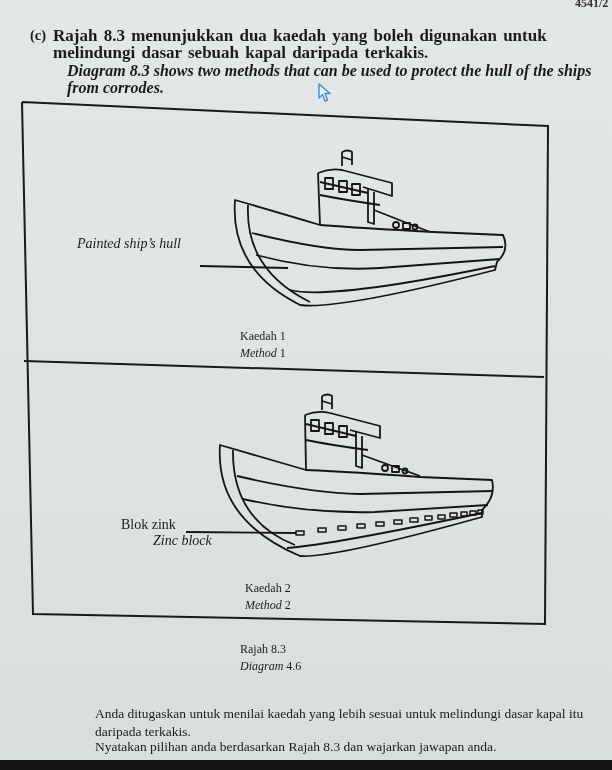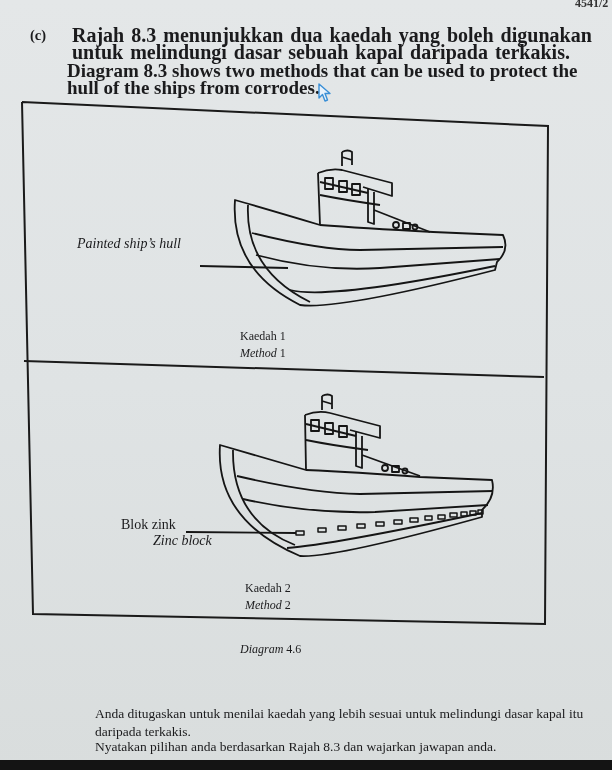--- a/index.html
+++ b/index.html
@@ -5,22 +5,22 @@
   html, body { margin:0; padding:0; }
   body {
     width:612px; height:770px; overflow:hidden; position:relative;
     background: linear-gradient(180deg, #e4e7e8 0%, #dfe3e4 50%, #d9dddd 100%);
     font-family: "Liberation Serif", "DejaVu Serif", serif;
     color:#1b1b1d;
   }
   .abs { position:absolute; }
   .page-num { left:575px; top:-4px; font-size:12px; font-weight:bold; color:#333; }
   .q-label { left:30px; top:27px; font-size:14.5px; font-weight:bold; }
-  .q-text { left:72px; top:27px; width:530px; font-size:20px; font-weight:bold; line-height:17px; word-spacing:2px; }
-  .q-en { left:67px; top:62px; width:530px; font-size:19px; font-weight:bold; line-height:17px; }
+  .q-text { left:53px; top:27px; width:530px; font-size:17px; font-weight:bold; line-height:17px; word-spacing:2px; }
+  .q-en { left:67px; top:62px; width:530px; font-size:16px; font-weight:bold; font-style:italic; line-height:17px; }
   .diagram-svg { left:0; top:0; }
   .lbl { font-size:14px; line-height:16px; }
   .lbl .it { font-style:italic;margin-left:32px; }
   .cap { text-align:left; font-size:12px; line-height:17px; }
   .cap .it { font-style:italic; }
   .after { left:95px; width:500px; font-size:13.5px; font-weight:bold; line-height:18px; }
   .bottom-bar { left:0; top:760px; width:612px; height:10px; background:#141414; }
   .cursor { left:318px; top:83px; }
 </style>
 </head>
@@ -113,20 +113,21 @@
 <div class="abs lbl" style="left:121px; top:517px;">
   <div>Blok zink</div>
   <div class="it">Zinc block</div>
 </div>
 <div class="abs cap" style="left:245px; top:580px; width:110px;">
   <div>Kaedah 2</div>
   <div><span class="it">Method</span> <span>2</span></div>
 </div>
 
 <div class="abs cap" style="left:240px; top:641px; width:120px;">
+  <div>Rajah 8.3</div>
   <div><span class="it">Diagram</span> <span>4.6</span></div>
 </div>
 
 <div class="abs after" style="top:698px; font-weight:normal; font-family:'Liberation Serif',serif;margin-top:7px;">Anda ditugaskan untuk menilai kaedah yang lebih sesuai untuk melindungi dasar kapal itu daripada terkakis.</div>
 <div class="abs after" style="top:738px; font-weight:normal;">Nyatakan pilihan anda berdasarkan Rajah 8.3 dan wajarkan jawapan anda.</div>
 
 <div class="abs bottom-bar"></div>
 
 <svg class="abs cursor" width="14" height="20" viewBox="0 0 14 20">
   <path d="M1,1 L1,15 L4.5,11.5 L7,18 L9.5,17 L7,10.5 L12,10.5 Z" fill="#e8f2fb" stroke="#3a8fd6" stroke-width="1.4" stroke-linejoin="round"></path>

